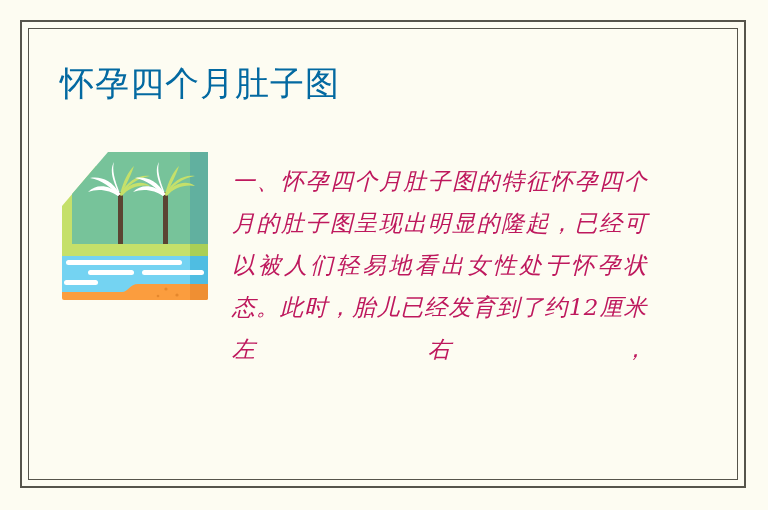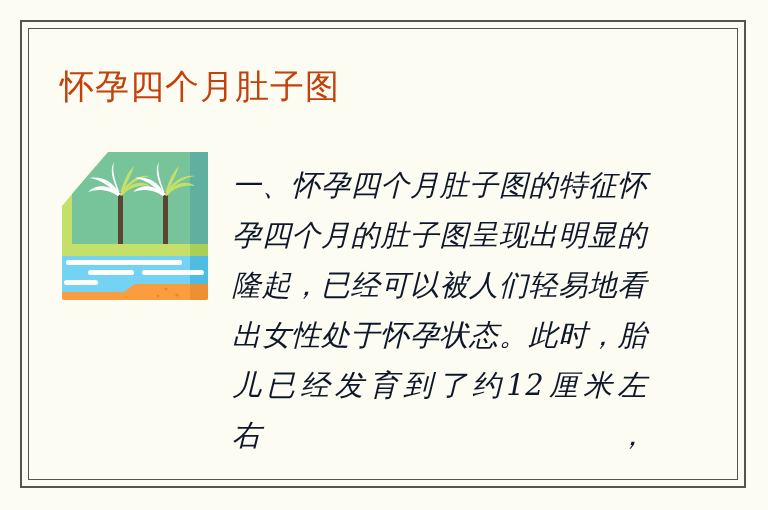--- a/index.html
+++ b/index.html
@@ -39,25 +39,25 @@
     height: 452px;
     border: 1px solid #56544b;
     box-sizing: border-box;
   }
 
   
   .page-title {
     position: absolute;
     left: 60px;
     top: 64px;
-    font-family: Liberation Sans, sans-serif;
+    font-family: Liberation Mono, monospace;
     font-size: 34px;
     line-height: 44px;
     letter-spacing: 1px;
-    color: #c2410c;
+    color: #0369a1;
     white-space: nowrap;
   }
 
   
   .content {
     position: absolute;
     left: 60px;
     top: 146px;
     width: 620px;
     height: 260px;
@@ -76,23 +76,23 @@
     display: block;
   }
 
   
   .article-text {
     position: absolute;
     left: 172px;
     top: 14px;
     width: 415px;
     font-family: "DejaVu Serif", "Liberation Serif", serif;
-    font-size: 29px;
-    line-height: 50px;
-    color: #0f172a;
+    font-size: 23px;
+    line-height: 42px;
+    color: #be185d;
     text-align: justify;
     text-align-last: justify;
     letter-spacing: 0.5px;
     font-style: italic;
   }
 </style>
 </head>
 <body>
 
 <div id="page">

